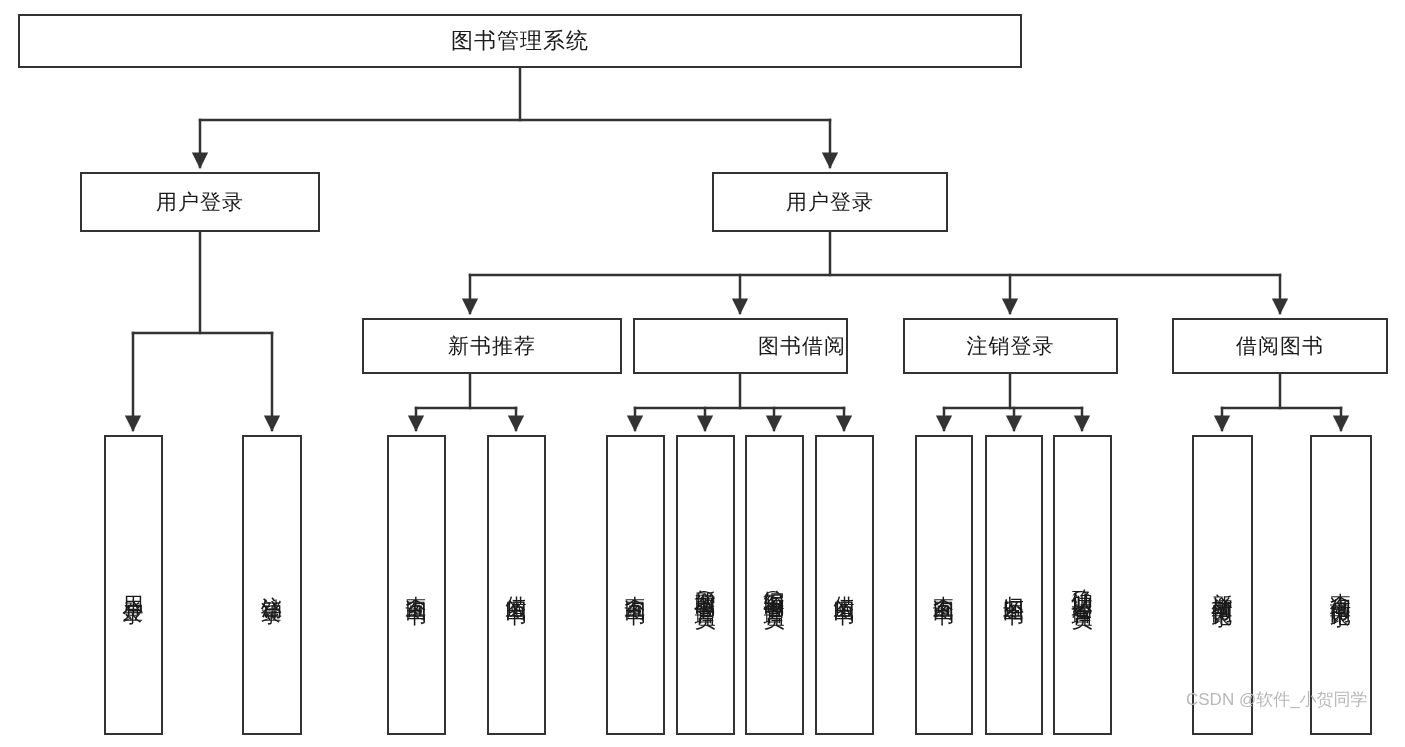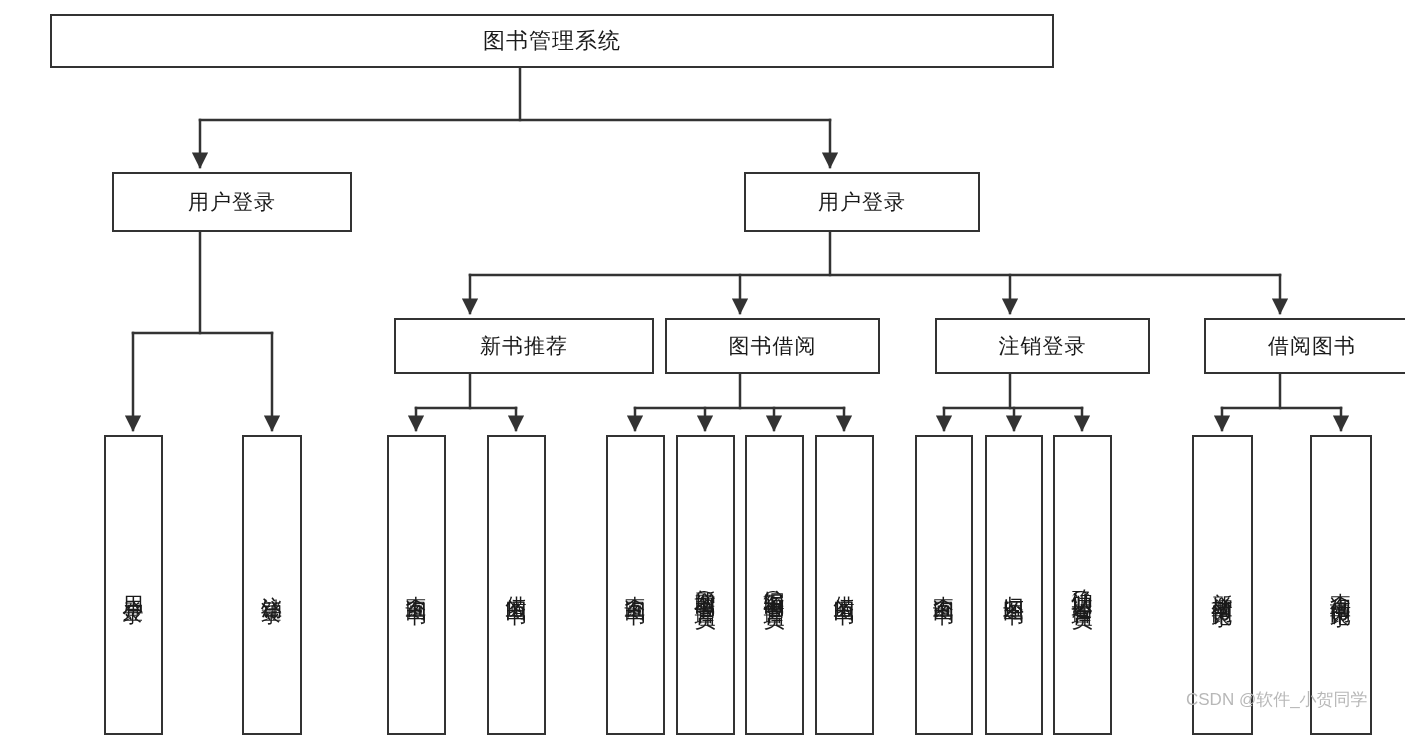--- a/index.html
+++ b/index.html
@@ -33,21 +33,20 @@
     background: #ffffff;
     display: flex;
     align-items: center;
     justify-content: center;
     color: #1a1a1a;
     z-index: 2;
   }
   .node.horiz {
     font-size: 21px;
     letter-spacing: 1px;
-    margin-left: 32px;
   }
   .node.vert {
     font-size: 21px;
   }
   .node.vert .vtext {
     writing-mode: vertical-rl;
     text-orientation: upright;
     letter-spacing: 3px;
     line-height: 1;
     white-space: nowrap;
@@ -131,21 +130,21 @@
   <div class="node horiz" style="left:80px; top:172px; width:240px; height:60px;">
     <span>用户登录</span>
   </div>
   <div class="node horiz" style="left:712px; top:172px; width:236px; height:60px;">
     <span>用户登录</span>
   </div>
 
   <div class="node horiz" style="left:362px; top:318px; width:260px; height:56px;">
     <span>新书推荐</span>
   </div>
-  <div class="node horiz" style="left:633px; top:318px; width:215px; height:56px;">
+  <div class="node horiz" style="left:633px; top:318px; width:215px; height:56px;justify-content:flex-end;">
     <span>图书借阅</span>
   </div>
   <div class="node horiz" style="left:903px; top:318px; width:215px; height:56px;">
     <span>注销登录</span>
   </div>
   <div class="node horiz" style="left:1172px; top:318px; width:216px; height:56px;">
     <span>借阅图书</span>
   </div>
 
   <div class="node vert" style="left:104px; top:435px; width:59px; height:300px;">

